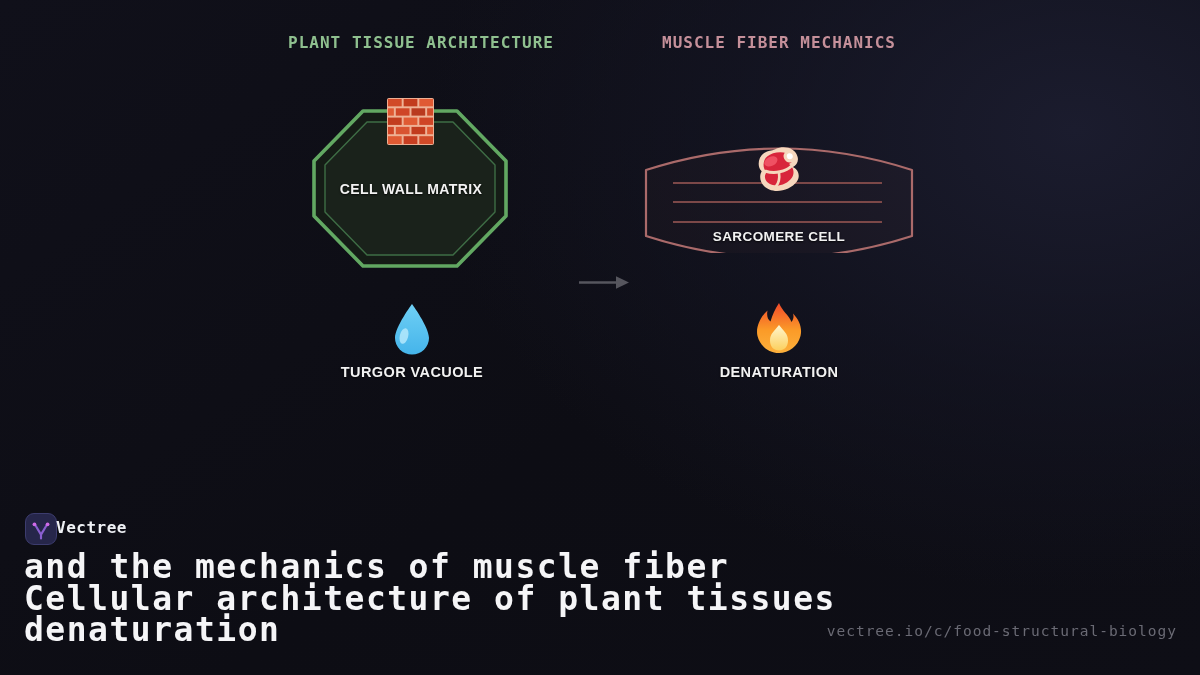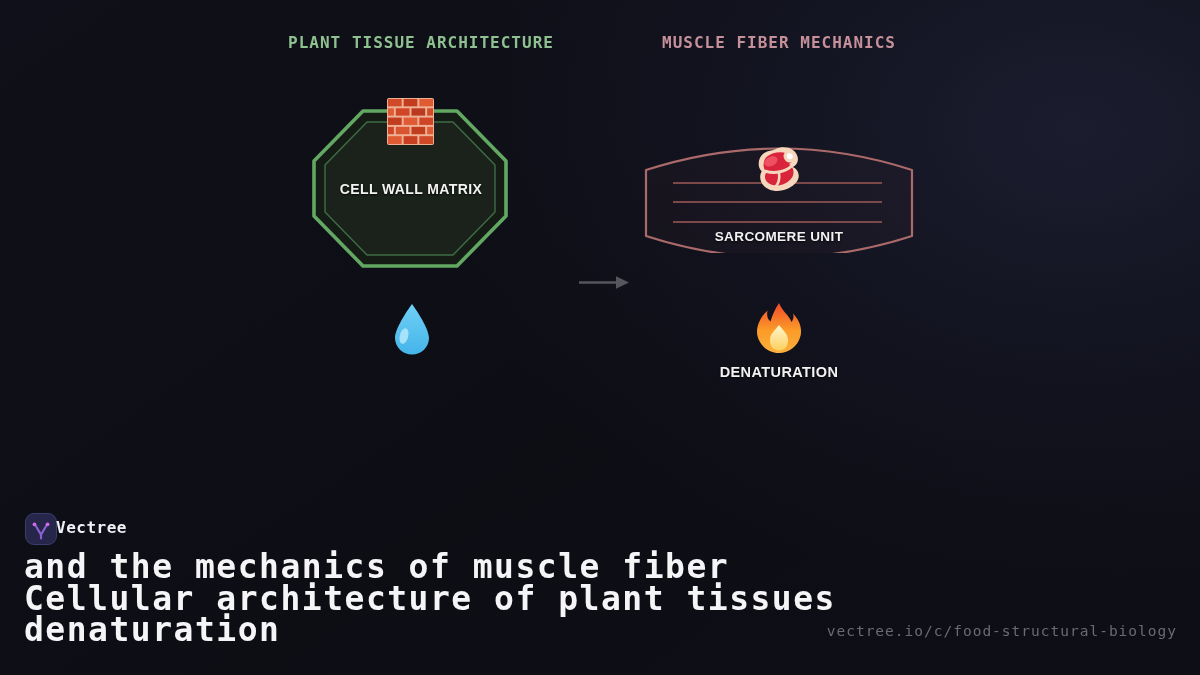--- a/index.html
+++ b/index.html
@@ -96,38 +96,39 @@
       <path d="M24 4 C34 1 44 6 45 14 C46 19 43 23 39 24 C44 27 45.5 34 41 39 C34 46 21 48 12.5 43 C5 39 3 30 7.5 24 C3.5 19 5.5 9.5 13 6 C16.5 4.4 20 5 24 4 Z" fill="#f6d7bd"></path>
       <path d="M15 10 C22 5.5 35 7 39 13 C41 16.5 39.5 19.5 35.5 20.5 C39.5 23.5 40.5 30.5 36.5 34.5 C30.5 41 19.5 42 13.5 37.5 C9 34 8.8 28.5 12.5 25.5 C8.5 21.5 10 13 15 10 Z" fill="#d8253b"></path>
       <ellipse cx="18" cy="15.5" rx="7" ry="4.6" fill="#ef5062" transform="rotate(-18 18 15.5)"></ellipse>
       <path d="M11.5 24.5 C20 28.5 31 28 38.5 22.5" stroke="#f6d7bd" stroke-width="3" fill="none" stroke-linecap="round"></path>
       <path d="M24.5 27.5 C24.5 33 23 38 19.5 41" stroke="#f6d7bd" stroke-width="2.6" fill="none" stroke-linecap="round"></path>
       <circle cx="37.5" cy="13" r="6.3" fill="#f6d7bd"></circle>
       <circle cx="37.5" cy="13" r="3" fill="#ffffff"></circle>
     </g>
   </svg>
 
-  <div class="abs node-label" style="left:679px;top:205px;font-size:13.5px;">SARCOMERE UNIT</div>
+  <div class="abs node-label" style="left:679px;top:205px;font-size:13.5px;">SARCOMERE CELL</div>
 
   <svg class="abs" style="left:578px;top:274px;" width="52" height="17" viewBox="0 0 52 17">
     <line x1="1" y1="8.5" x2="38" y2="8.5" stroke="#56565e" stroke-width="2.6"></line>
     <polygon points="38,2.2 51,8.5 38,14.8" fill="#56565e"></polygon>
   </svg>
 
   <svg class="abs" style="left:391px;top:302px;" width="42" height="54" viewBox="0 0 42 54">
     <defs>
       <linearGradient id="dropg" x1="0" y1="0" x2="0" y2="1">
         <stop offset="0" stop-color="#6fd0f5"></stop>
           <stop offset="1" stop-color="#45b4ea"></stop>
       </linearGradient>
     </defs>
     <path d="M21 2 C21 2 4 25 4 36 A17 16.5 0 0 0 38 36 C38 25 21 2 21 2 Z" fill="url(#dropg)"></path>
     <ellipse cx="13" cy="34" rx="4.2" ry="8" fill="#b5e9fb" opacity="0.85" transform="rotate(14 13 34)"></ellipse>
   </svg>
 
+  <div class="abs detail-label" style="left:302px;">TURGOR VACUOLE</div>
 
   <svg class="abs" style="left:755px;top:301px;" width="48" height="55" viewBox="0 0 48 55">
     <defs>
       <linearGradient id="fireo" x1="0" y1="0" x2="0" y2="1">
         <stop offset="0" stop-color="#f1492a"></stop>
           <stop offset="0.55" stop-color="#fb9b28"></stop>
           <stop offset="1" stop-color="#fcb03c"></stop>
       </linearGradient>
       <linearGradient id="firei" x1="0" y1="0" x2="0" y2="1">
         <stop offset="0" stop-color="#fff6cf"></stop>

